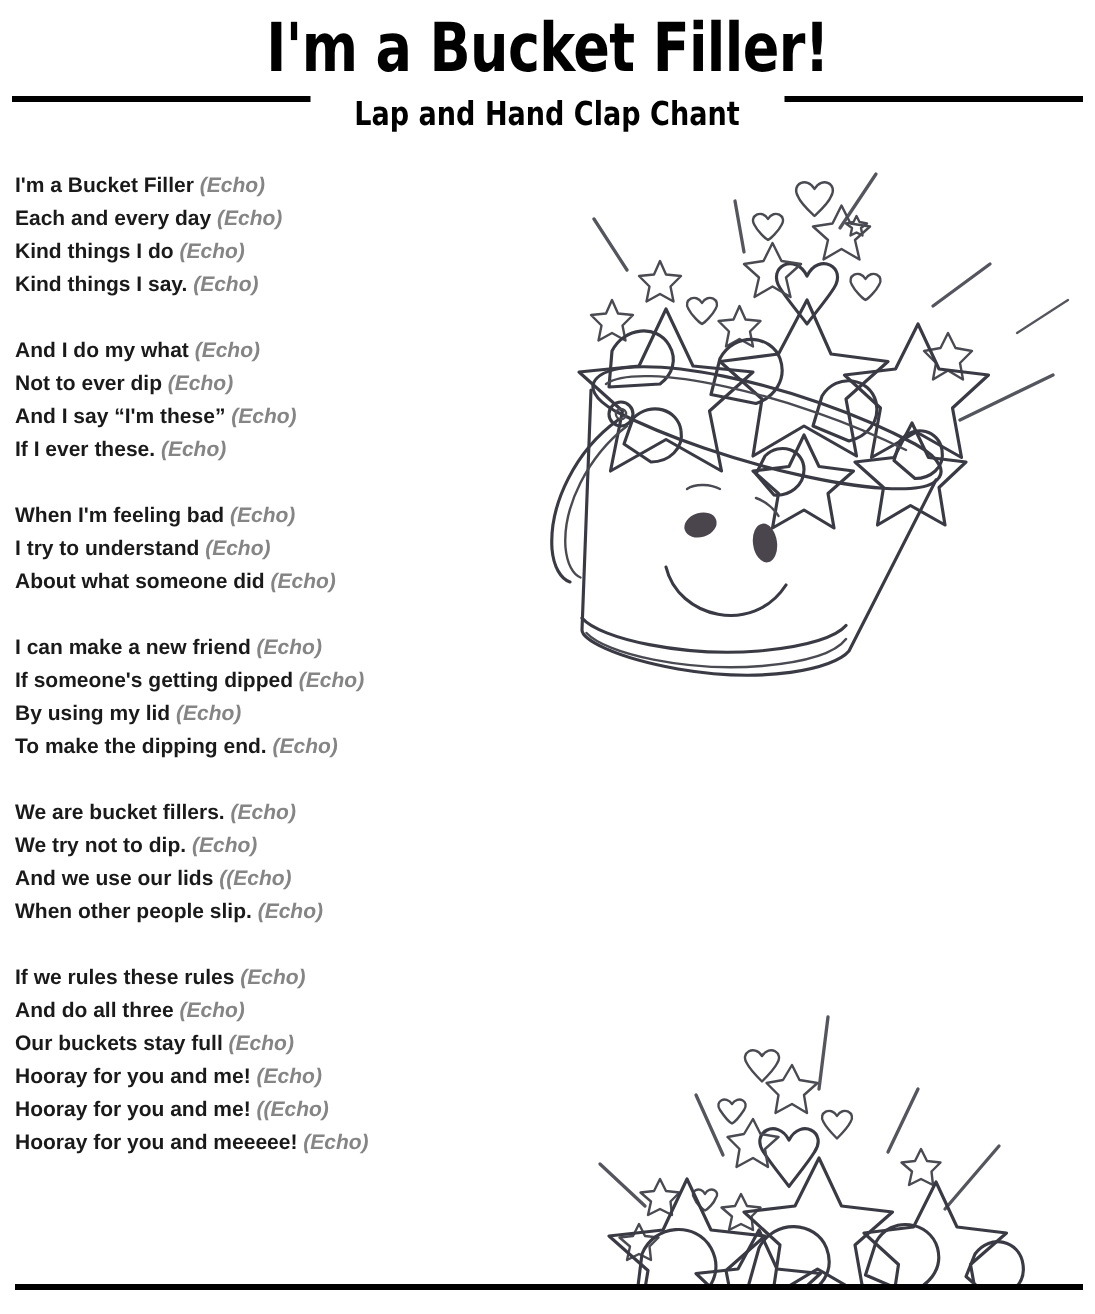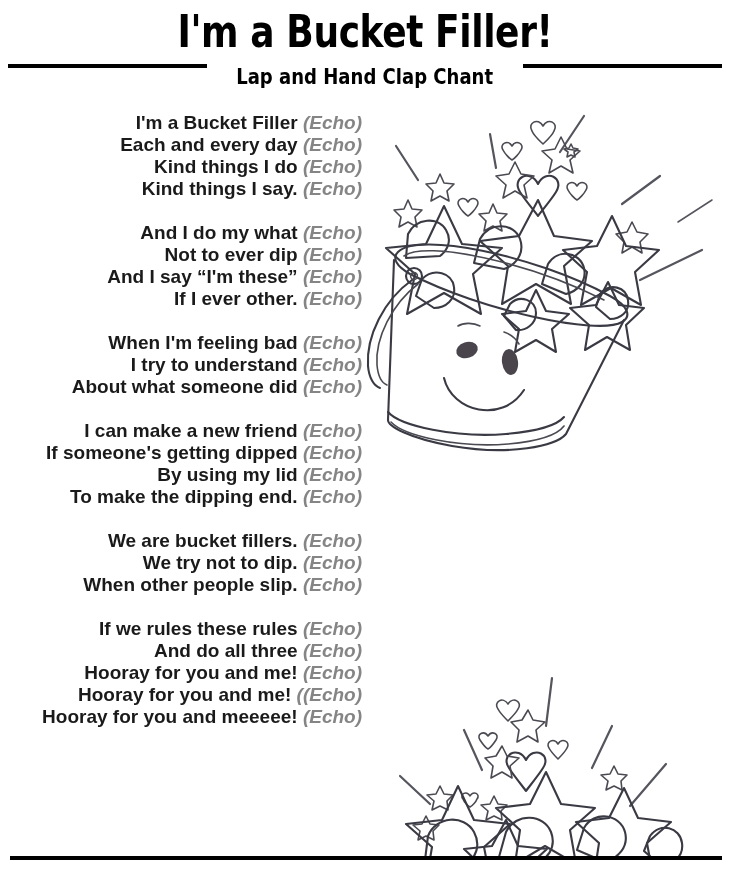--- a/index.html
+++ b/index.html
@@ -69,22 +69,22 @@
     position: absolute;
     left: 10px;
     top: 112px;
     width: 352px;
   }
   .verse {
     margin-bottom: 22px;
   }
   .verse:last-child { margin-bottom: 0; }
   .lyric-line {
-    text-align: right;
-    font-size: 19px;
+    text-align: left;
+    font-size: 14px;
     line-height: 22px;
     font-weight: bold;
     color: #1a1a1a;
     white-space: nowrap;
   }
   .echo {
     font-weight: bold;
     font-style: italic;
     color: #858585;
   }
@@ -161,41 +161,43 @@
     <div class="verse">
       <div class="lyric-line"><span>I'm a Bucket Filler</span> <span class="echo">(Echo)</span></div>
       <div class="lyric-line"><span>Each and every day</span> <span class="echo">(Echo)</span></div>
       <div class="lyric-line"><span>Kind things I do</span> <span class="echo">(Echo)</span></div>
       <div class="lyric-line"><span>Kind things I say.</span> <span class="echo">(Echo)</span></div>
     </div>
     <div class="verse">
       <div class="lyric-line"><span>And I do my what</span> <span class="echo">(Echo)</span></div>
       <div class="lyric-line"><span>Not to ever dip</span> <span class="echo">(Echo)</span></div>
       <div class="lyric-line"><span>And I say “I'm these”</span> <span class="echo">(Echo)</span></div>
-      <div class="lyric-line"><span>If I ever other.</span> <span class="echo">(Echo)</span></div>
+      <div class="lyric-line"><span>If I ever these.</span> <span class="echo">(Echo)</span></div>
     </div>
     <div class="verse">
       <div class="lyric-line"><span>When I'm feeling bad</span> <span class="echo">(Echo)</span></div>
       <div class="lyric-line"><span>I try to understand</span> <span class="echo">(Echo)</span></div>
       <div class="lyric-line"><span>About what someone did</span> <span class="echo">(Echo)</span></div>
     </div>
     <div class="verse">
       <div class="lyric-line"><span>I can make a new friend</span> <span class="echo">(Echo)</span></div>
       <div class="lyric-line"><span>If someone's getting dipped</span> <span class="echo">(Echo)</span></div>
       <div class="lyric-line"><span>By using my lid</span> <span class="echo">(Echo)</span></div>
       <div class="lyric-line"><span>To make the dipping end.</span> <span class="echo">(Echo)</span></div>
     </div>
     <div class="verse">
       <div class="lyric-line"><span>We are bucket fillers.</span> <span class="echo">(Echo)</span></div>
       <div class="lyric-line"><span>We try not to dip.</span> <span class="echo">(Echo)</span></div>
+      <div class="lyric-line"><span>And we use our lids</span> <span class="echo">((Echo)</span></div>
       <div class="lyric-line"><span>When other people slip.</span> <span class="echo">(Echo)</span></div>
     </div>
     <div class="verse">
       <div class="lyric-line"><span>If we rules these rules</span> <span class="echo">(Echo)</span></div>
       <div class="lyric-line"><span>And do all three</span> <span class="echo">(Echo)</span></div>
+      <div class="lyric-line"><span>Our buckets stay full</span> <span class="echo">(Echo)</span></div>
       <div class="lyric-line"><span>Hooray for you and me!</span> <span class="echo">(Echo)</span></div>
       <div class="lyric-line"><span>Hooray for you and me!</span> <span class="echo">((Echo)</span></div>
       <div class="lyric-line"><span>Hooray for you and meeeee!</span> <span class="echo">(Echo)</span></div>
     </div>
   </div>
 
 <div id="bucket-illustration">
   <svg width="370" height="376" viewBox="0 0 370 376">
 
     <g>

